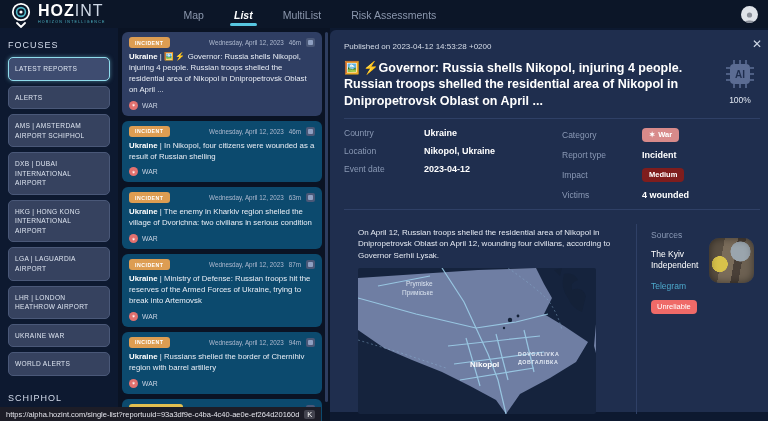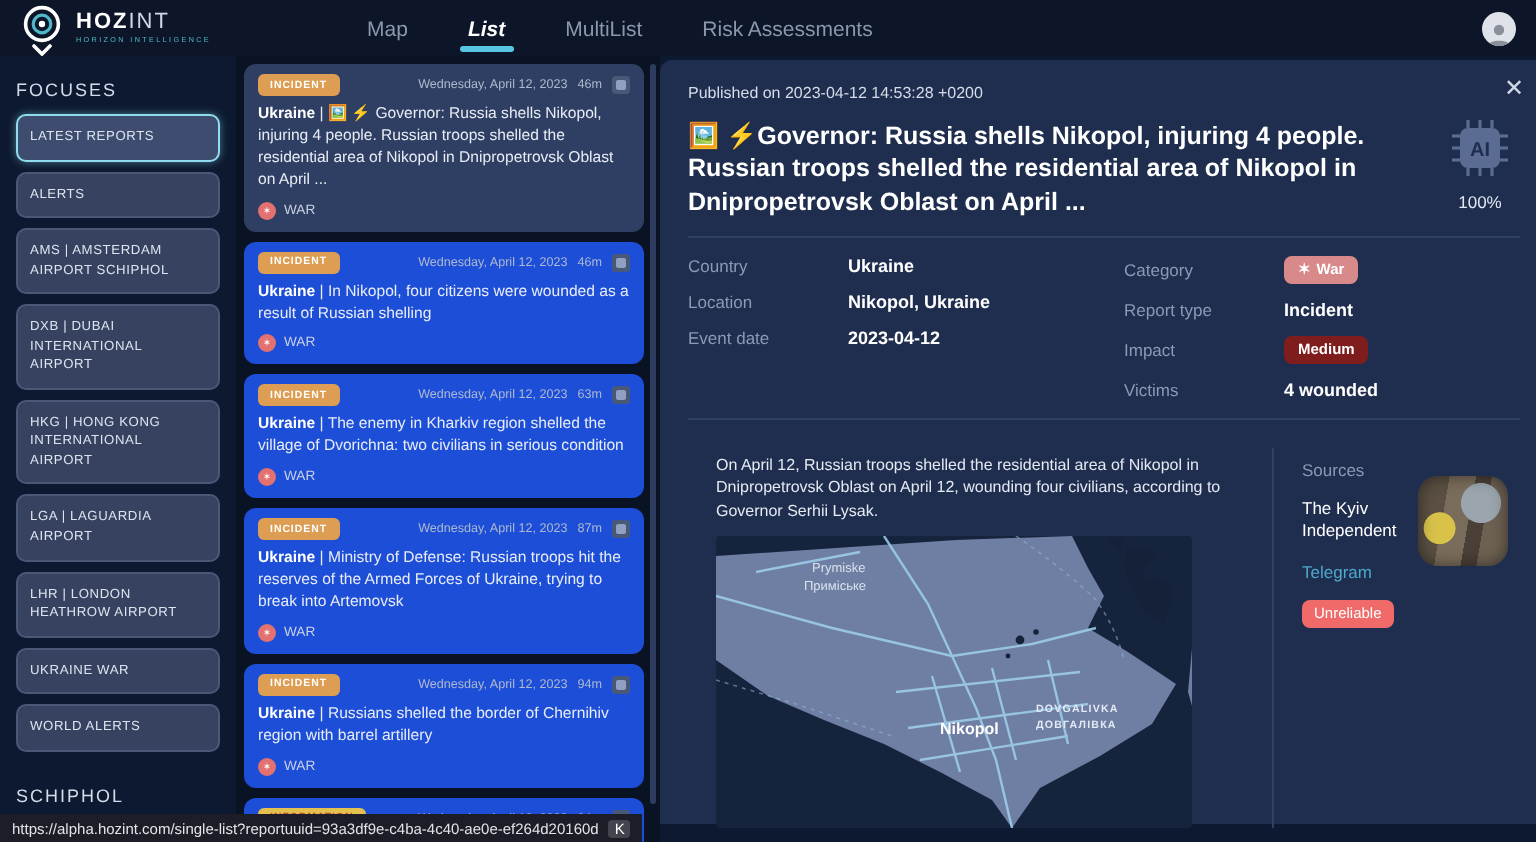--- a/index.html
+++ b/index.html
@@ -7,42 +7,42 @@
   body {
     font-family:"Liberation Sans", sans-serif;
     background:#0d1930; color:#e6ebf4;
     position:relative; width:768px; height:421px;
   }
   
   .topbar { height:28px; background:#0c1628; display:flex; align-items:center; padding:0 10px; position:relative; z-index:3; }
   .logo-wrap { display:flex; align-items:center; gap:6px; }
   .logo-pin { width:22px; height:26px; margin-top:2px; }
   .brand-block { display:flex; flex-direction:column; line-height:1; }
-  .brand { font-size:11px; letter-spacing:1px; color:#fff; }
+  .brand { font-size:16px; letter-spacing:1px; color:#fff; }
   .brand .bold { font-weight:700; }
   .brand .light { font-weight:300; color:#cfd8e6; }
   .tagline { font-size:3.6px; letter-spacing:1.2px; color:#4fb9c9; margin-top:2px; }
   .nav { display:flex; gap:26px; margin-left:76px; }
   .nav-item { font-size:10.5px; color:#8b97ad; padding:6px 2px 4px; position:relative; cursor:pointer; }
   .nav-item.active { color:#fff; font-weight:700;font-style:italic; }
   .nav-item.active::after { content:""; position:absolute; left:-2px; right:-2px; bottom:-1px; height:3px; border-radius:2px; background:#57c6e1; }
   .avatar { margin-left:auto; width:17px; height:17px; border-radius:50%; background:#dfe3e9; display:flex; align-items:flex-end; justify-content:center; overflow:hidden; cursor:pointer; }
   
   .main { display:flex; height:393px; position:relative; }
   
   .sidebar { width:118px; padding:8px 8px 0 8px; flex:none; }
   .side-title { font-size:9px; letter-spacing:1px; color:#d4dceb; margin:4px 0 7px; font-weight:400; }
   .focus-btn { width:100%; background:#36425f; border:1px solid #4a5878; border-radius:5px; color:#dde4f0; font-size:6.6px; letter-spacing:.3px; text-align:left; padding:6px 6px; margin-bottom:5px; line-height:1.45; cursor:pointer; font-family:inherit; }
   .focus-btn.selected { background:#3e4c70; border:1.5px solid #8fdcec; box-shadow:0 0 4px rgba(127,216,234,.5); }
   .filters { margin-top:12px; }
   .filter-label { font-size:7.5px; color:#97a4bb; margin:8px 0 5px; }
   
   .listcol { width:212px; flex:none; background:#0a1324; padding:4px 8px 0 4px; overflow:hidden; position:relative; }
   .listcol::after { content:""; position:absolute; top:4px; right:2px; width:3px; height:370px; background:#2e3d5f; border-radius:2px; }
-  .card { background:#1d4ed8; border-radius:6px; padding:5px 7px 6px; margin-bottom:5px; cursor:pointer; }
+  .card { background:#0c4a6e; border-radius:6px; padding:5px 7px 6px; margin-bottom:5px; cursor:pointer; }
   .card.selected { background:#2f3e63; }
   .card-head { display:flex; align-items:center; gap:5px; margin-bottom:4px; }
   .badge { font-size:5.2px; font-weight:700; letter-spacing:.5px; padding:2.5px 6px; border-radius:3px; }
   .badge.incident { background:#dd9d52; color:#fff; }
   .badge.information { background:#e4c050; color:#b9542c; }
   .card-date { font-size:6.3px; color:#aeb9cf; margin-left:auto; }
   .card-age { font-size:6.3px; color:#aeb9cf; }
   .chip-icon { width:9px; height:9px; border-radius:2px; background:#4a5878; position:relative; flex:none; }
   .chip-icon::after { content:""; position:absolute; inset:2px; border-radius:1px; background:#8fa0c2; }
   .card-text { font-size:7.8px; line-height:1.4; color:#e8edf5; }

